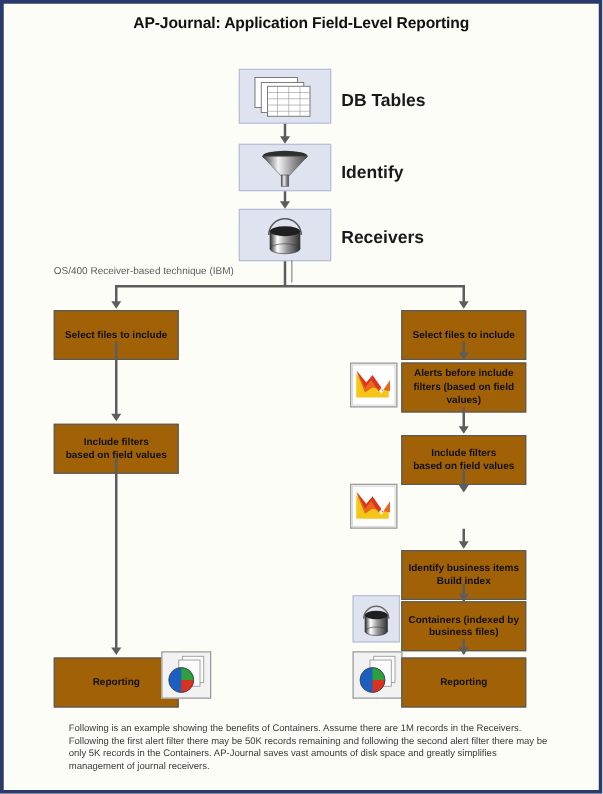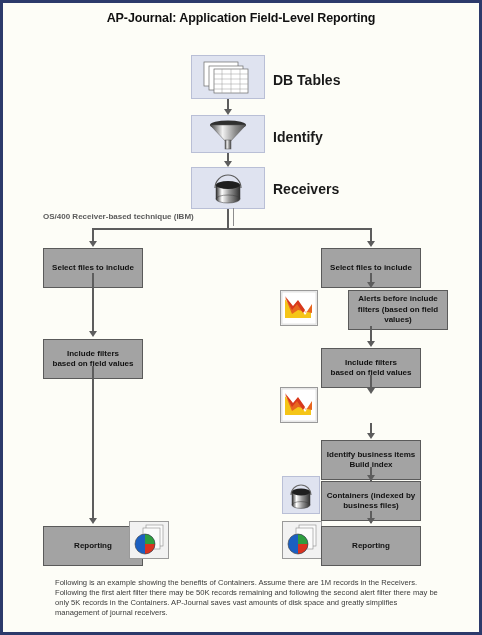--- a/index.html
+++ b/index.html
@@ -57,30 +57,30 @@
     font-size: 14px;
     font-weight: bold;
     color: #1a1a1a;
     white-space: nowrap;
   }
 
   
   .tech-label {
     position: absolute;
     font-size: 8px;
-    font-weight: bold;
+    font-weight: normal;
     color: #5b5b5b;
     white-space: nowrap;
   }
 
   
   .pbox {
     position: absolute;
     border: 1px solid #5a5a5a;
-    background: #a3a3a3;
+    background: #a16207;
     box-sizing: border-box;
     display: flex;
     align-items: center;
     justify-content: center;
     text-align: center;
     font-size: 8px;
     font-weight: bold;
     color: #111111;
     line-height: 10.5px;
     padding: 19px 3px;
@@ -245,21 +245,21 @@
       <span>
         <svg width="36" height="34" viewBox="0 0 36 34">
           <rect x="1" y="1" width="34" height="32" fill="#ffffff" stroke="#c8c8c8" stroke-width="0.5"></rect>
           <path d="M4 8 L11 18 L16 12 L24 24 L30 16 L30 27 L4 27 Z" fill="#f5c518"></path>
           <path d="M4 6 L12 16 L17 10 L25 22 L31 13 L31 22 L17 19 L11 23 Z" fill="#e8661f"></path>
           <path d="M4 5 L12 15 L17 9 L24 19 L22 22 L16 13 L11 19 Z" fill="#d8381c"></path>
         </svg>
       </span>
     </div>
 
-    <div class="pbox" style="left:318px; top:287px; width:100px; height:36px;margin-left:27px;">Alerts before include filters (based on field values)</div>
+    <div class="pbox" style="left:318px; top:287px; width:100px; height:36px;">Alerts before include filters (based on field values)</div>
 
     <div class="vline" style="left:367px; top:323px; height:18px;"></div>
     <div class="arrowhead" style="left:364px; top:338px;"></div>
 
     <div class="pbox" style="left:318px; top:345px; width:100px; height:27px; white-space:pre-line;">Include filters
 based on field values</div>
 
     <div class="vline" style="left:367px; top:372px; height:17px;"></div>
     <div class="arrowhead" style="left:364px; top:385px;"></div>
 

